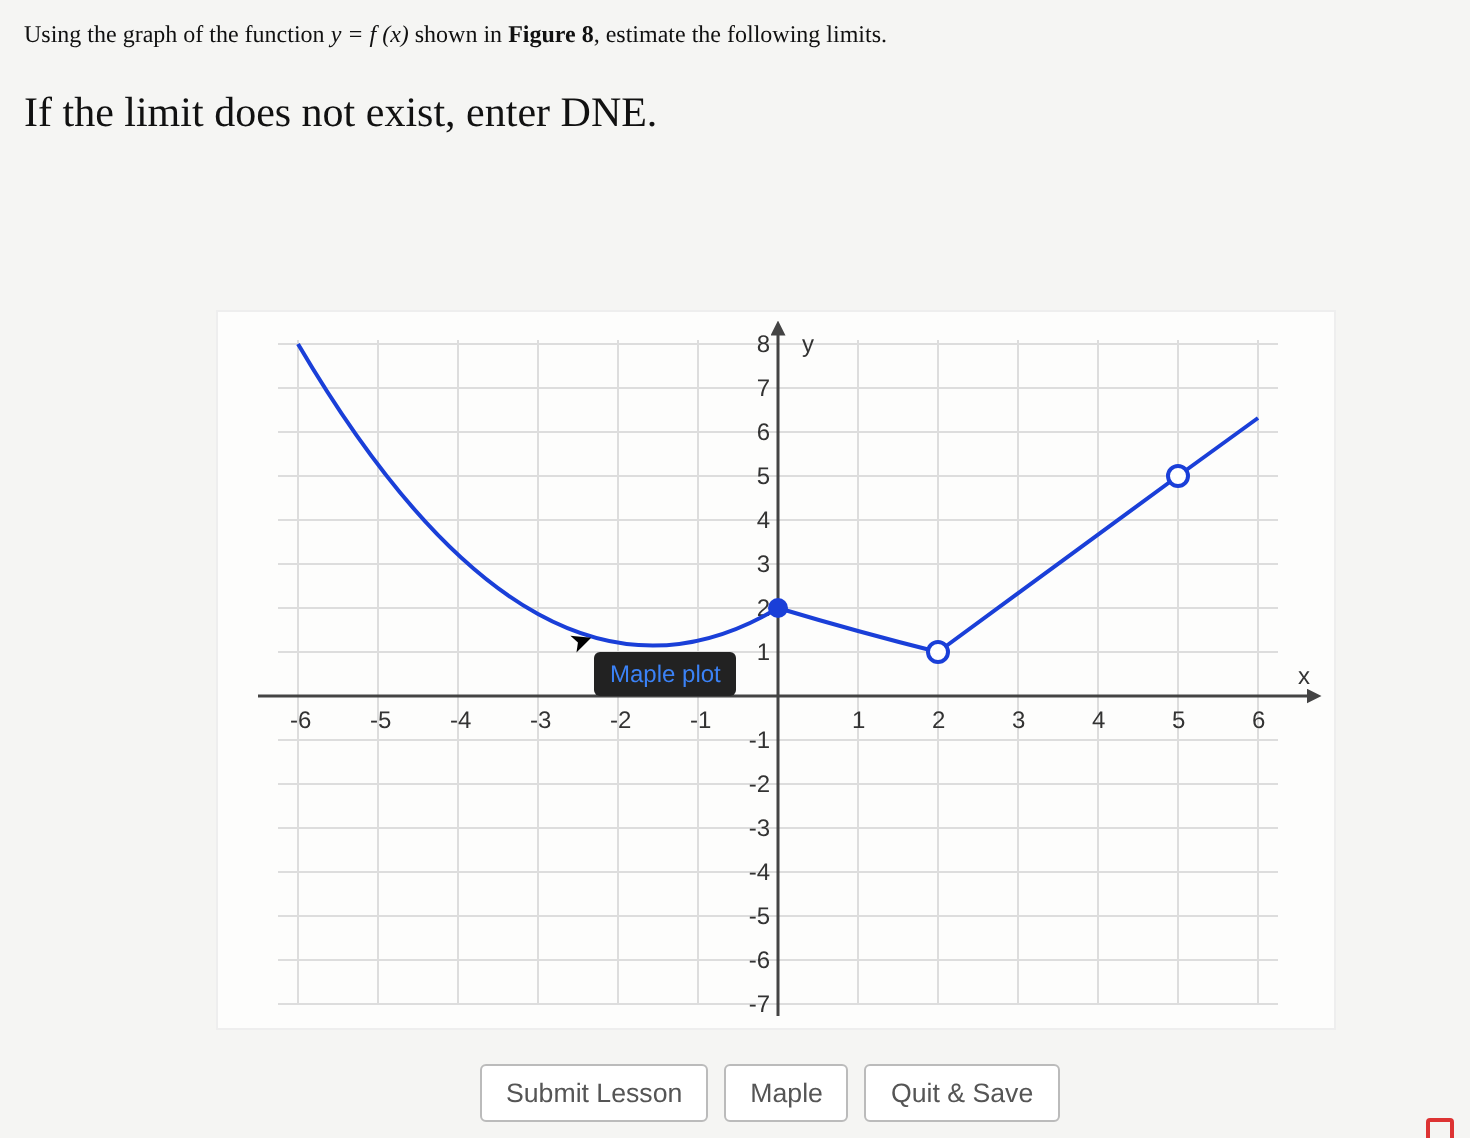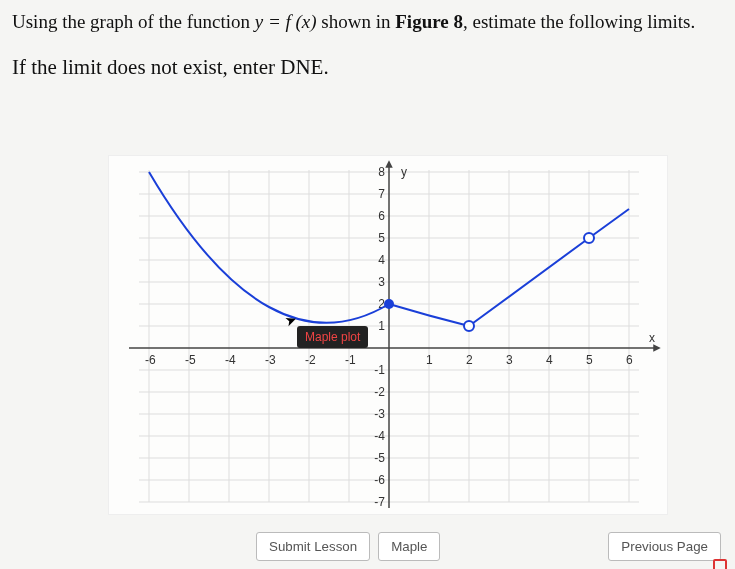--- a/index.html
+++ b/index.html
@@ -1,25 +1,25 @@
 <!DOCTYPE html>
 <html><head>
 <meta charset="utf-8">
 <style>
   *{box-sizing:border-box;margin:0;padding:0}
   body{width:735px;height:569px;background:#f5f5f3;font-family:Georgia,serif;color:#111;position:relative;overflow:hidden}
-  .question{padding:8px 12px 0 12px;font-size:19px;line-height:1.5}
+  .question{padding:8px 12px 0 12px;font-size:12px;line-height:1.5}
   .question .italic{font-style:italic}
   .question2{padding:18px 12px 0 12px;font-size:21px}
   .graph-wrap{position:absolute;left:108px;top:155px;width:560px;height:360px;background:#fdfdfc;border:1px solid #eee}
   svg{display:block}
-  .tooltip{position:absolute;left:188px;top:170px;background:#222;color:#ef4444;font:12px Arial,sans-serif;padding:4px 8px;border-radius:3px}
+  .tooltip{position:absolute;left:188px;top:170px;background:#222;color:#3b82f6;font:12px Arial,sans-serif;padding:4px 8px;border-radius:3px}
   .tooltip::before{content:"";position:absolute;left:-5px;top:50%;transform:translateY(-50%);border:5px solid transparent;border-right-color:#222}
   .cursor{position:absolute;left:176px;top:156px;font-size:14px;color:#000;transform:rotate(-20deg)}
-  .btnbar{position:absolute;left:16px;right:0;bottom:8px;display:flex;gap:8px;padding:0 14px;font:13px Arial,sans-serif;align-items:flex-start}
+  .btnbar{position:absolute;left:0;right:0;bottom:8px;display:flex;gap:8px;padding:0 14px;font:13px Arial,sans-serif;align-items:flex-start}
   .spacer{flex:0 0 218px}
   .btn{border:1px solid #bbb;background:#fff;padding:6px 12px;border-radius:3px;color:#555;cursor:pointer}
   .gap{flex:1}
   .red-box{position:absolute;right:8px;bottom:-4px;width:14px;height:14px;border:2px solid #d33;border-radius:2px}
   .axis-text{font:12px Arial,sans-serif;fill:#333}
 </style>
 </head>
 <body>
 
 <div class="question">
@@ -116,16 +116,16 @@
     <circle cx="480" cy="82" r="5" fill="#fff" stroke="#1a3fd8" stroke-width="2"></circle>
   </svg>
   <div class="cursor">➤</div>
   <div class="tooltip">Maple plot</div>
 </div>
 
 <div class="btnbar">
   <div class="spacer"></div>
   <button class="btn">Submit Lesson</button>
   <button class="btn">Maple</button>
+  <button class="btn">Quit &amp; Save</button>
   <div class="gap"></div>
-  <button class="btn">Previous Page</button>
 </div>
 <div class="red-box"></div>
 
 </body></html>

